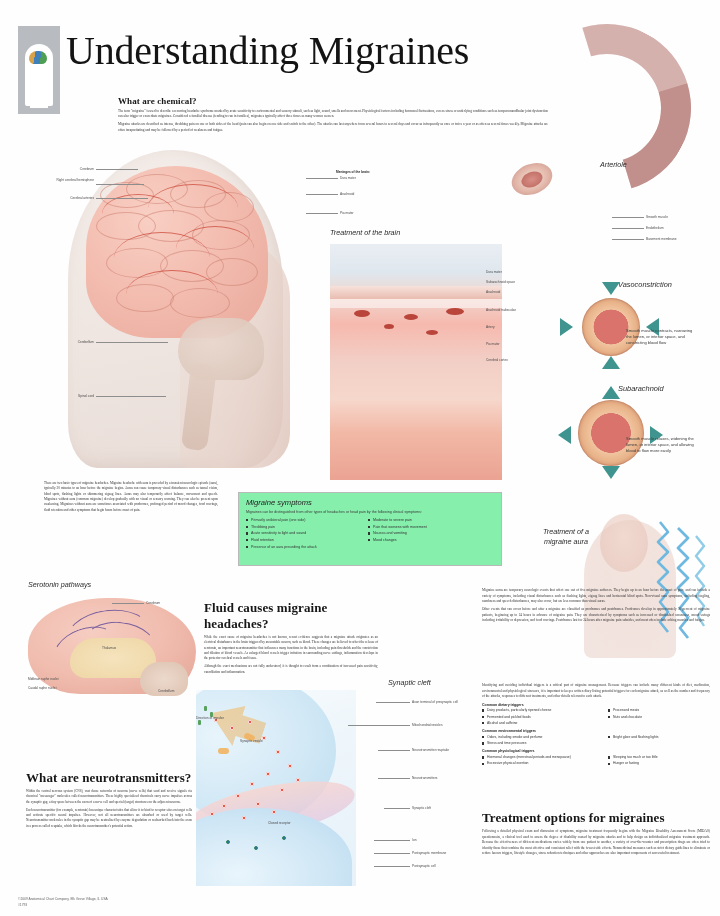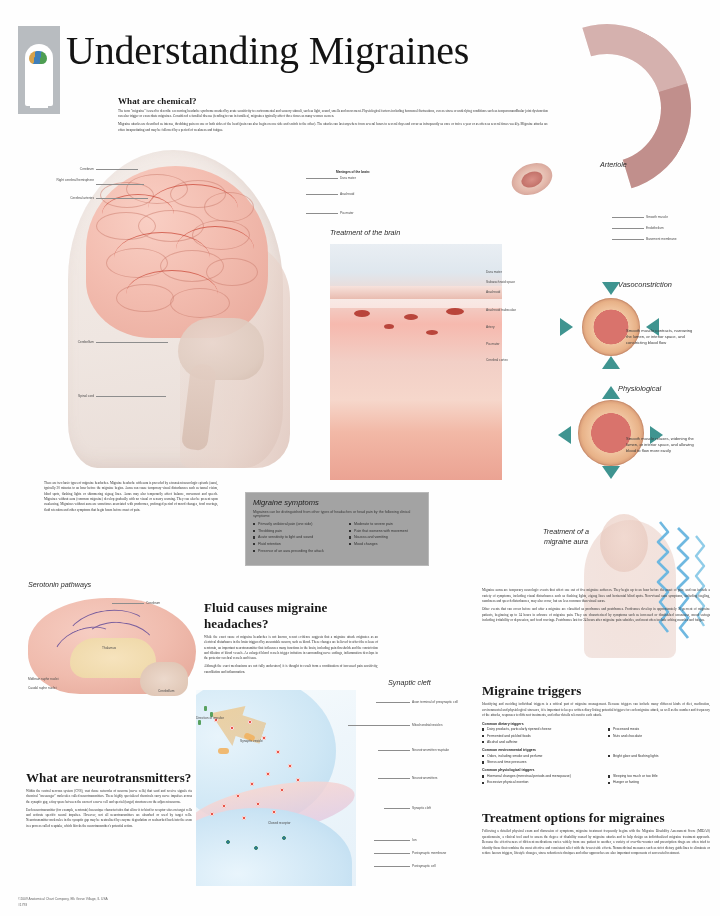--- a/index.html
+++ b/index.html
@@ -162,22 +162,22 @@
     font-family: "Liberation Sans", sans-serif;
     font-style: italic; font-size: 7.4px; color: #2c2c2c;
   }
   .vaso-desc {
     font-family: "Liberation Sans", sans-serif;
     font-size: 4.1px; line-height: 1.5; color: #3a3a3a;
   }
 
   
   .symptom-box {
-    position: absolute; left: 245px; top: 492px; width: 184px; height: 74px;
-    background: #a3a3a3; border: 0.7px solid #b9b9b9;
+    position: absolute; left: 238px; top: 492px; width: 264px; height: 74px;
+    background: #86efac; border: 0.7px solid #b9b9b9;
   }
   .symptom-title {
     font-family: "Liberation Sans", sans-serif;
     font-style: italic; font-size: 7.6px; color: #222; margin-bottom: 3px;
   }
   .symptom-intro { font-family: "Liberation Sans", sans-serif; font-size: 3.6px; color: #3a3a3a; margin-bottom: 3px; }
   ul.sym { list-style: none; }
   ul.sym li {
     font-family: "Liberation Sans", sans-serif;
     font-size: 3.6px; color: #333; line-height: 1.85; position: relative; padding-left: 5px;
@@ -381,21 +381,21 @@
     <div class="vaso-title" style="position:absolute;left:46px;top:-2px;">Vasoconstriction</div>
     <div class="vaso-ring" style="left:10px;top:16px;"></div>
     <div class="tri" style="position:absolute;left:30px;top:0px;border-left:9px solid transparent;border-right:9px solid transparent;border-top:13px solid #3f9490;"></div>
     <div class="tri" style="position:absolute;left:30px;top:74px;border-left:9px solid transparent;border-right:9px solid transparent;border-bottom:13px solid #3f9490;"></div>
     <div class="tri" style="position:absolute;left:-12px;top:36px;border-top:9px solid transparent;border-bottom:9px solid transparent;border-left:13px solid #3f9490;"></div>
     <div class="tri" style="position:absolute;left:74px;top:36px;border-top:9px solid transparent;border-bottom:9px solid transparent;border-right:13px solid #3f9490;"></div>
     <div class="vaso-desc" style="position:absolute;left:54px;top:46px;width:68px;">Smooth muscle contracts, narrowing the lumen, or interior space, and constricting blood flow</div>
   </div>
 
   <div class="vaso" style="left:572px;top:386px;">
-    <div class="vaso-title" style="position:absolute;left:46px;top:-2px;">Physiological</div>
+    <div class="vaso-title" style="position:absolute;left:46px;top:-2px;">Subarachnoid</div>
     <div class="vaso-ring" style="left:6px;top:14px;width:66px;height:66px;"></div>
     <div class="tri" style="position:absolute;left:30px;top:0px;border-left:9px solid transparent;border-right:9px solid transparent;border-bottom:13px solid #3f9490;"></div>
     <div class="tri" style="position:absolute;left:30px;top:80px;border-left:9px solid transparent;border-right:9px solid transparent;border-top:13px solid #3f9490;"></div>
     <div class="tri" style="position:absolute;left:-14px;top:40px;border-top:9px solid transparent;border-bottom:9px solid transparent;border-right:13px solid #3f9490;"></div>
     <div class="tri" style="position:absolute;left:78px;top:40px;border-top:9px solid transparent;border-bottom:9px solid transparent;border-left:13px solid #3f9490;"></div>
     <div class="vaso-desc" style="position:absolute;left:54px;top:50px;width:70px;">Smooth muscle relaxes, widening the lumen, or interior space, and allowing blood to flow more easily</div>
   </div>
 
   <div style="position:absolute;left:44px;top:481px;width:174px;">
     <div class="body-text" style="font-size:3.3px;">
@@ -520,21 +520,20 @@
   </div>
 
   <div style="position:absolute;left:482px;top:588px;width:228px;">
     <div class="body-text" style="font-size:3.4px;">
       <p>Migraine auras are temporary neurologic events that affect one out of five migraine sufferers. They begin up to an hour before the onset of pain, and can include a variety of symptoms, including visual disturbances such as flashing lights, zigzag lines and horizontal blind spots. Non-visual aura symptoms, including tingling, numbness and speech disturbances, may also occur, but are less common than visual auras.</p>
       <p>Other events that can occur before and after a migraine are classified as prodromes and postdromes. Prodromes develop in approximately 50 percent of migraine patients, beginning up to 24 hours in advance of migraine pain. They are characterized by symptoms such as increased or diminished awareness, mood swings including irritability or depression, and food cravings. Postdromes last for 24 hours after migraine pain subsides, and most often include aching muscles and fatigue.</p>
     </div>
   </div>
 
   <div style="position:absolute;left:482px;top:683px;width:228px;">
-    <div class="h2 big">Migraine triggers</div>
     <div class="body-text" style="font-size:3.4px;margin-bottom:3px;">
       <p>Identifying and avoiding individual triggers is a critical part of migraine management. Because triggers can include many different kinds of diet, medication, environmental and physiological stressors, it is important to keep a written diary listing potential triggers for each migraine attack, as well as the number and frequency of the attacks, responses to different treatments, and other details relevant to each attack.</p>
     </div>
 
     <div style="margin-top:2px;">
       <div class="lbl b" style="font-size:3.5px;">Common dietary triggers</div>
       <div style="display:flex;gap:10px;">
         <ul class="sym" style="width:116px;">
           <li style="font-size:3.4px;">Dairy products, particularly ripened cheese</li>
           <li style="font-size:3.4px;">Fermented and pickled foods</li>

